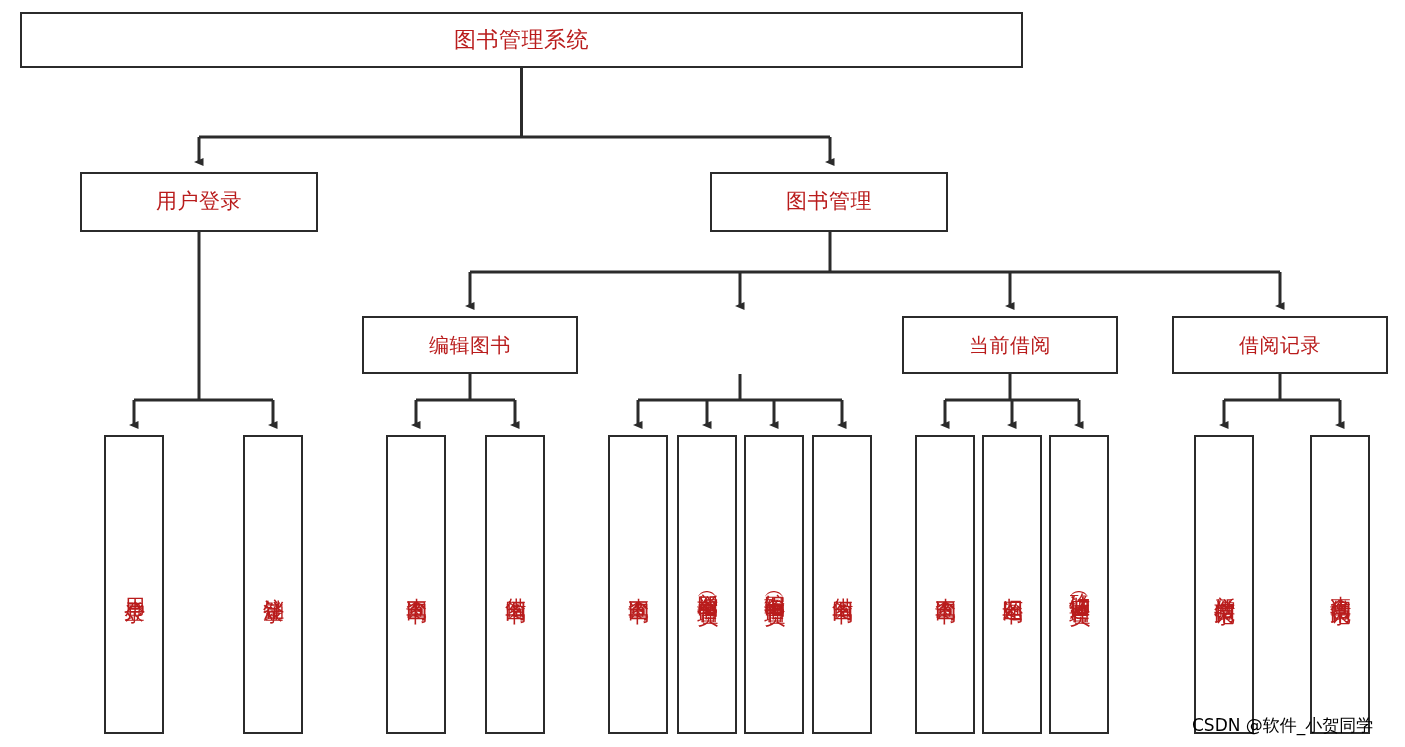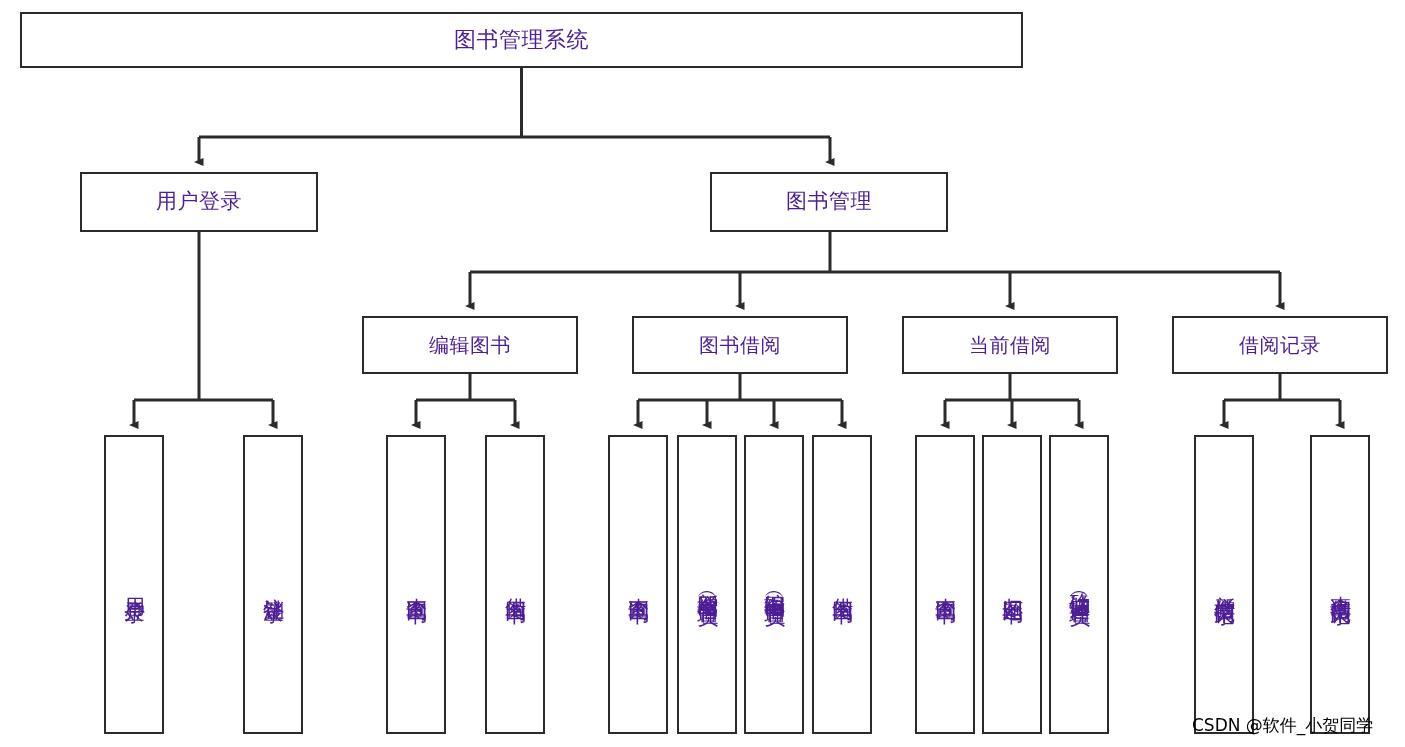--- a/index.html
+++ b/index.html
@@ -28,21 +28,21 @@
     pointer-events: none;
   }
   .node {
     position: absolute;
     box-sizing: border-box;
     background: #ffffff;
     border: 2.5px solid #2b2b2b;
     display: flex;
     align-items: center;
     justify-content: center;
-    color: #4c1d95;
+    color: #b91c1c;
     z-index: 2;
   }
   .node .label {
     display: block;
     text-align: center;
     line-height: 1.22;
     letter-spacing: 0.5px;
   }
   .node.horizontal .label {
     writing-mode: horizontal-tb;
@@ -131,23 +131,20 @@
   <div class="node level1 horizontal" style="left:80px; top:172px; width:238px; height:60px;">
     <span class="label">用户登录</span>
   </div>
   <div class="node level1 horizontal" style="left:710px; top:172px; width:238px; height:60px;">
     <span class="label">图书管理</span>
   </div>
 
   <div class="node level2 horizontal" style="left:362px; top:316px; width:216px; height:58px;">
     <span class="label">编辑图书</span>
   </div>
-  <div class="node level2 horizontal" style="left:632px; top:316px; width:216px; height:58px;">
-    <span class="label">图书借阅</span>
-  </div>
   <div class="node level2 horizontal" style="left:1172px; top:316px; width:216px; height:58px;">
     <span class="label">借阅记录</span>
   </div>
   <div class="node level2 horizontal" style="left:902px; top:316px; width:216px; height:58px;">
     <span class="label">当前借阅</span>
   </div>
 
   <div class="node leaf vertical" style="left:104px; top:435px; width:60px; height:299px;">
     <span class="label">用户登录</span>
   </div>

